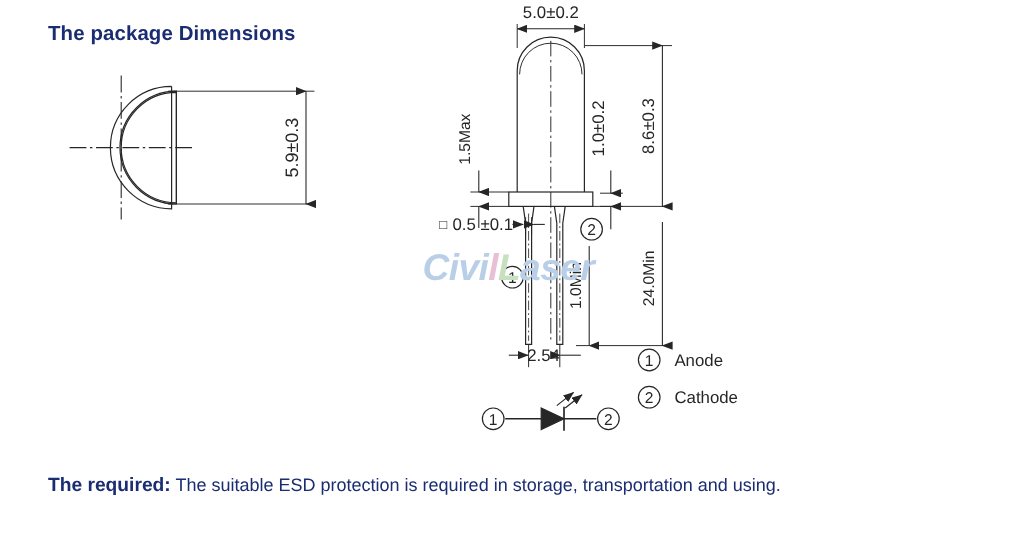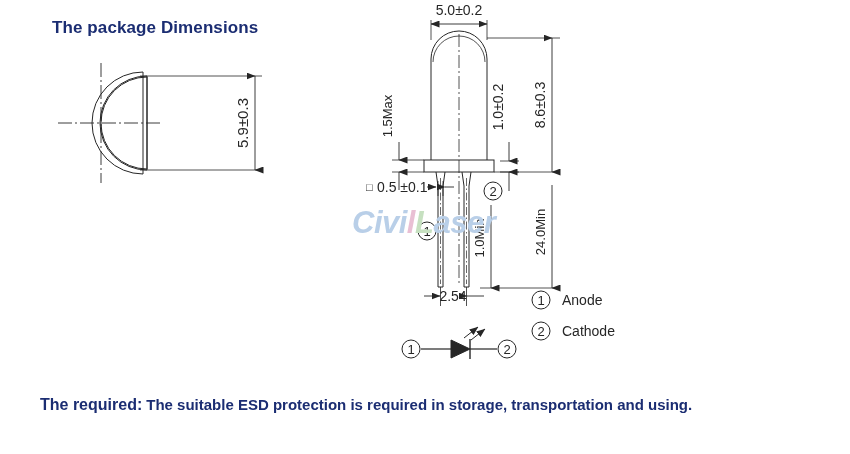--- a/index.html
+++ b/index.html
@@ -12,41 +12,41 @@
     width: 850px; height: 454px;
     position: relative;
     overflow: hidden;
     font-family: "Liberation Sans", sans-serif;
     -webkit-font-smoothing: antialiased;
   }
 
   
   #page-title {
     position: absolute;
-    left: 52px; top: 18px;
+    left: 40px; top: 18px;
     font-size: 17px;
     font-weight: bold;
     color: #1b2d72;
     letter-spacing: 0.1px;
     white-space: nowrap;
   }
   #cautions-row {
     position: absolute;
     left: 40px; top: 396px;
     white-space: nowrap;
     color: #1b2d72;
   }
   #cautions-label {
     font-size: 16px;
     font-weight: bold;
     color: #1b2d72;
   }
   #cautions-text {
     font-size: 15px;
-    font-weight: bold;
+    font-weight: normal;
     color: #1b2d72;
     margin-left: 4px;
     text-align: center;
   }
 
   
   #drawing {
     position: absolute;
     left: 0; top: 0;
     width: 850px; height: 454px;

